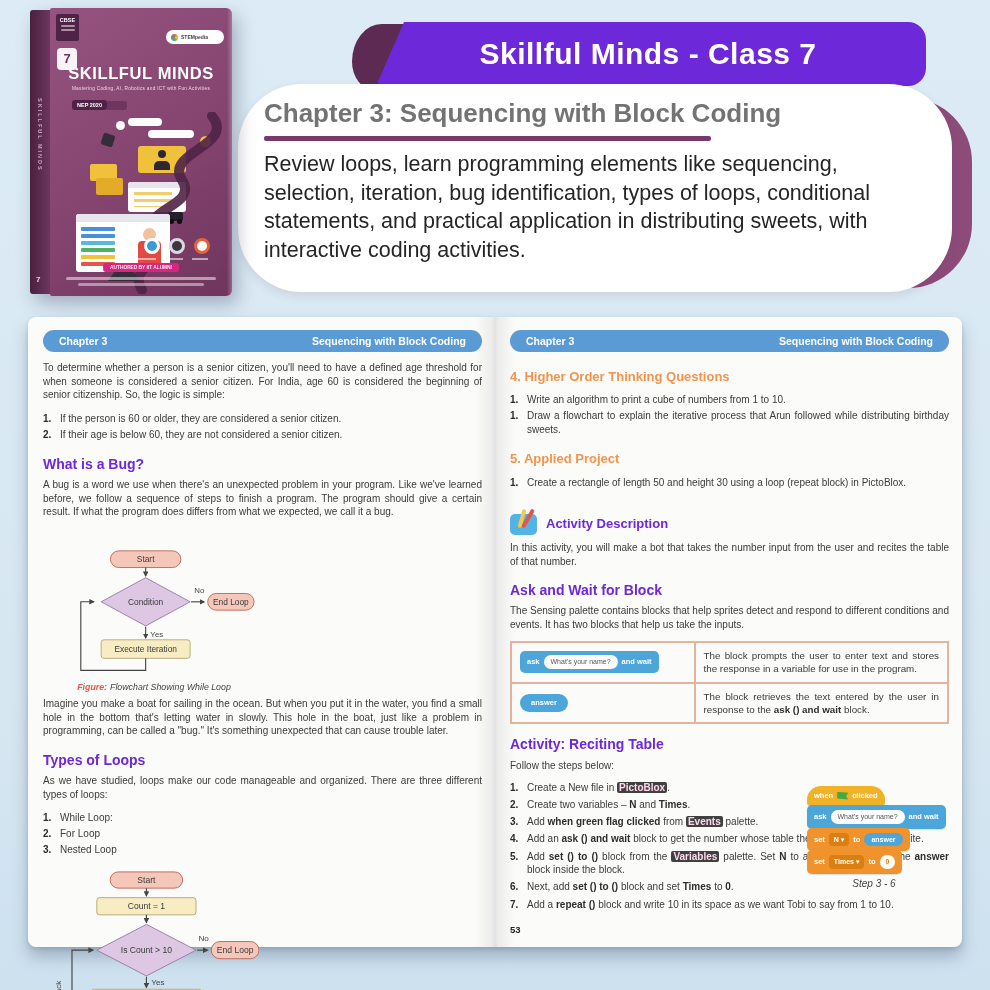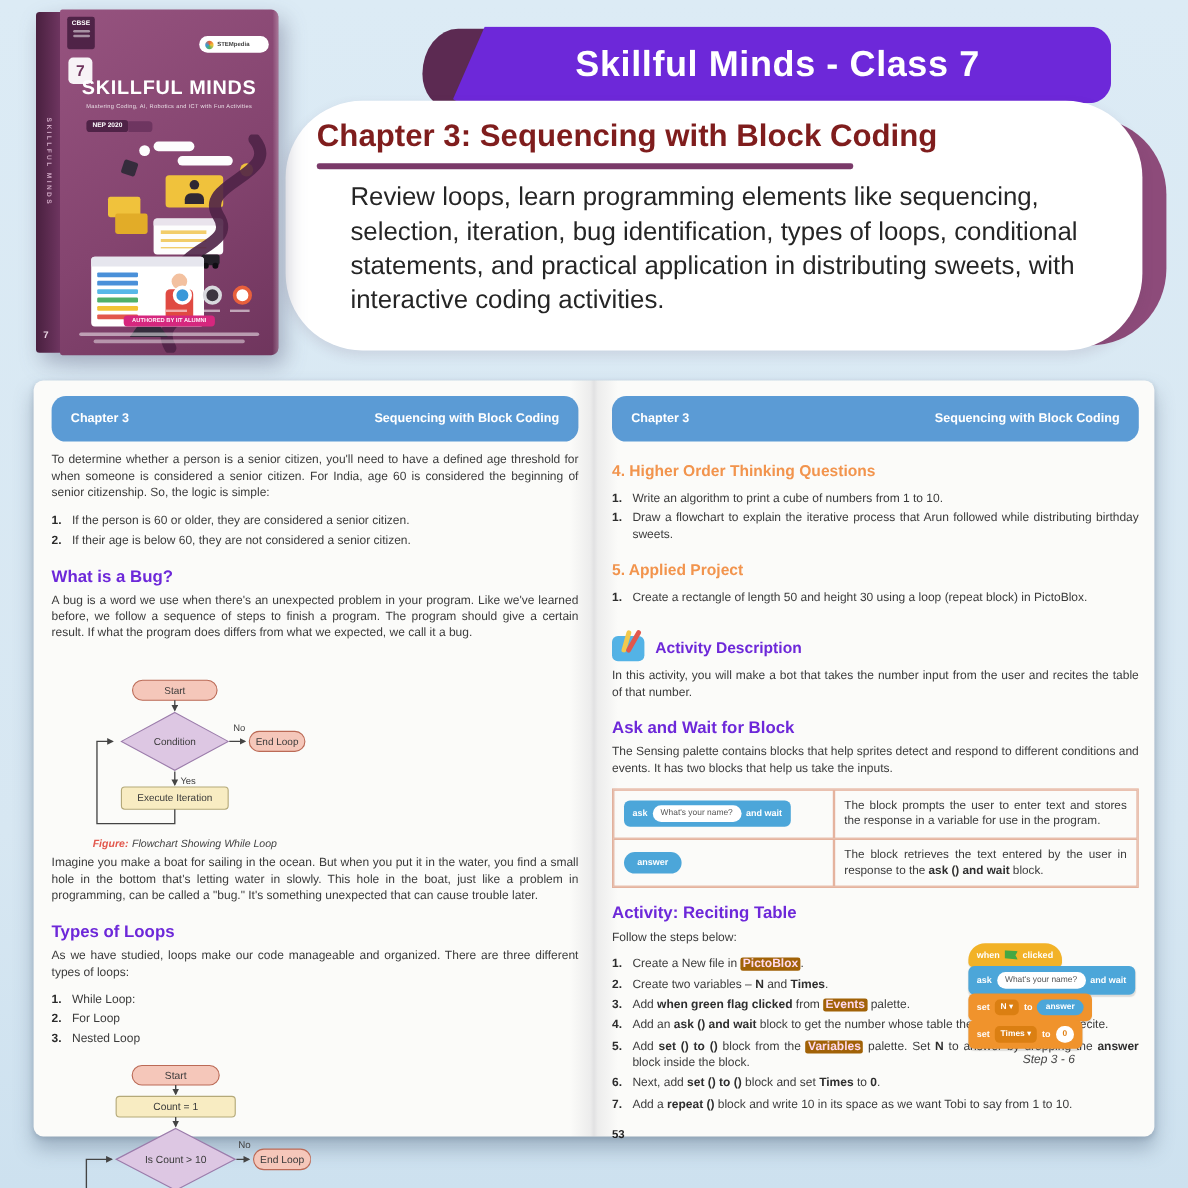--- a/index.html
+++ b/index.html
@@ -10,23 +10,23 @@
     color:#333;
   }
   
   .ribbon-fold{position:absolute;left:352px;top:24px;width:52px;height:66px;background:#5c2a52;border-radius:60% 0 0 45%;}
   .ribbon{position:absolute;left:370px;top:22px;width:556px;height:64px;background:#6d28d9;
     border-radius:18px;clip-path:polygon(34px 0%,100% 0%,100% 100%,6px 100%);}
   .ribbon-title{width:100%;text-align:center;line-height:64px;font-size:30px;font-weight:800;color:#ffffff;letter-spacing:.5px;}
   
   .blob-back{position:absolute;left:330px;top:98px;width:642px;height:190px;background:#8d4b7a;border-radius:64px;}
   .blob{position:absolute;left:238px;top:84px;width:714px;height:208px;background:#ffffff;border-radius:64px;box-shadow:0 4px 10px rgba(90,60,90,.12);}
-  .blob-h{position:absolute;left:26px;top:14px;font-size:26px;font-weight:800;color:#7f1d1d;}
+  .blob-h{position:absolute;left:26px;top:14px;font-size:26px;font-weight:800;color:#737373;}
   .blob-underline{position:absolute;left:26px;top:52px;width:447px;height:5px;background:#7a3a69;border-radius:2px;}
-  .blob-desc{position:absolute;left:26px;top:66px;width:650px;font-size:21.5px;line-height:1.33;color:#252525;margin-left:28px;}
+  .blob-desc{position:absolute;left:26px;top:66px;width:650px;font-size:21.5px;line-height:1.33;color:#252525;}
   
   .cover{position:absolute;left:30px;top:8px;width:202px;height:288px;filter:drop-shadow(5px 8px 9px rgba(60,60,95,.35));}
   .spine{position:absolute;left:0;top:2px;width:20px;height:284px;background:linear-gradient(90deg,#49203f,#6e3560);border-radius:3px 0 0 3px;}
   .spine-title{position:absolute;left:7px;top:88px;writing-mode:vertical-rl;font-size:5.5px;font-weight:bold;letter-spacing:2px;color:#cfa8c4;}
   .spine-num{position:absolute;left:6px;bottom:10px;font-size:8px;font-weight:bold;color:#e7d2e0;}
   .front{position:absolute;left:20px;top:0;width:182px;height:288px;overflow:hidden;border-radius:2px 6px 6px 2px;
     background:linear-gradient(145deg,#96537f 0%,#84446f 55%,#6f355d 100%);}
   .front::after{content:"";position:absolute;right:0;top:0;width:5px;height:100%;background:linear-gradient(90deg,rgba(255,255,255,0),rgba(255,255,255,.25));}
   .cbse{position:absolute;left:6px;top:6px;width:23px;height:27px;background:#4f2347;border-radius:2px;color:#fff;font-size:5.5px;font-weight:bold;text-align:center;padding-top:3px;box-sizing:border-box;}
   .cbse i{display:block;width:14px;height:2px;background:rgba(255,255,255,.5);margin:2px auto 0;border-radius:1px;}
@@ -74,31 +74,31 @@
     background:repeating-linear-gradient(90deg,rgba(255,255,255,.55) 0 18px,transparent 18px 27px);}
   .auth-pill{position:absolute;left:50%;bottom:24px;transform:translateX(-50%);background:#d6277e;color:#ffeef7;font-size:4.8px;font-weight:bold;padding:2px 7px;border-radius:3px;white-space:nowrap;}
   .cov-line1{position:absolute;left:50%;bottom:16px;transform:translateX(-50%);width:150px;height:3px;background:rgba(255,255,255,.5);border-radius:2px;}
   .cov-line2{position:absolute;left:50%;bottom:10px;transform:translateX(-50%);width:126px;height:3px;background:rgba(255,255,255,.45);border-radius:2px;}
   
   .spread{position:absolute;left:28px;top:317px;width:934px;height:630px;background:#fbfbf9;border-radius:8px;
     box-shadow:0 10px 16px rgba(70,90,115,.35),0 2px 4px rgba(70,90,115,.2);display:flex;}
   .spread::before{content:"";position:absolute;left:50%;top:0;bottom:0;width:40px;transform:translateX(-50%);
     background:linear-gradient(90deg,rgba(0,0,0,0),rgba(110,110,125,.10) 42%,rgba(110,110,125,.18) 50%,rgba(110,110,125,.10) 58%,rgba(0,0,0,0));pointer-events:none;z-index:5;}
   .page{width:467px;box-sizing:border-box;padding:13px 13px 6px 15px;display:flex;flex-direction:column;position:relative;font-size:10px;line-height:1.37;color:#3b3b3b;}
-  .phead{height:38px;flex:none;background:#5b9bd5;border-radius:12px;display:flex;align-items:center;justify-content:space-between;padding:0 16px;color:#fff;font-weight:bold;font-size:10.5px;margin-bottom:9px;}
+  .phead{height:22px;flex:none;background:#5b9bd5;border-radius:12px;display:flex;align-items:center;justify-content:space-between;padding:0 16px;color:#fff;font-weight:bold;font-size:10.5px;margin-bottom:9px;}
   .page p{margin:0 0 6px;text-align:justify;}
   .h-red{color:#6d28d9;font-weight:800;font-size:14px;margin:7px 0 4px;}
   .h-red.sm{font-size:13px;}
   .h-orange{color:#f2944d;font-weight:800;font-size:13px;margin:7px 0 4px;}
   .list{margin:1px 0 4px;}
   .li{display:flex;margin:2.5px 0;}
   .num{width:17px;flex:none;font-weight:bold;color:#2b2b2b;}
   .litext{flex:1;text-align:justify;}
   .b{font-weight:bold;color:#2e2e2e;}
-  .hl{background:#a16207;color:#ffd9ed;font-weight:bold;padding:0 2px;border-radius:2px;}
+  .hl{background:#404040;color:#ffd9ed;font-weight:bold;padding:0 2px;border-radius:2px;}
   .pagenum{margin-top:auto;font-size:9.5px;font-weight:bold;color:#222;padding:4px 0 6px;}
   
   .fc1wrap{float:right;width:202px;margin:24px 0 4px 10px;}
   .fc2wrap{float:right;width:208px;margin:6px 0 2px 8px;}
   .fc{width:100%;display:block;}
   .fc text{font-size:9px;fill:#3a3a3a;text-anchor:middle;}
   .fc .lab{font-size:8.5px;fill:#444;}
   .fc .pill{fill:#f5c7ba;stroke:#bb6a56;stroke-width:1;}
   .fc .dia{fill:#ddc7e3;stroke:#9b7cab;stroke-width:1;}
   .fc .proc{fill:#f8ecc2;stroke:#b4a979;stroke-width:1;}

